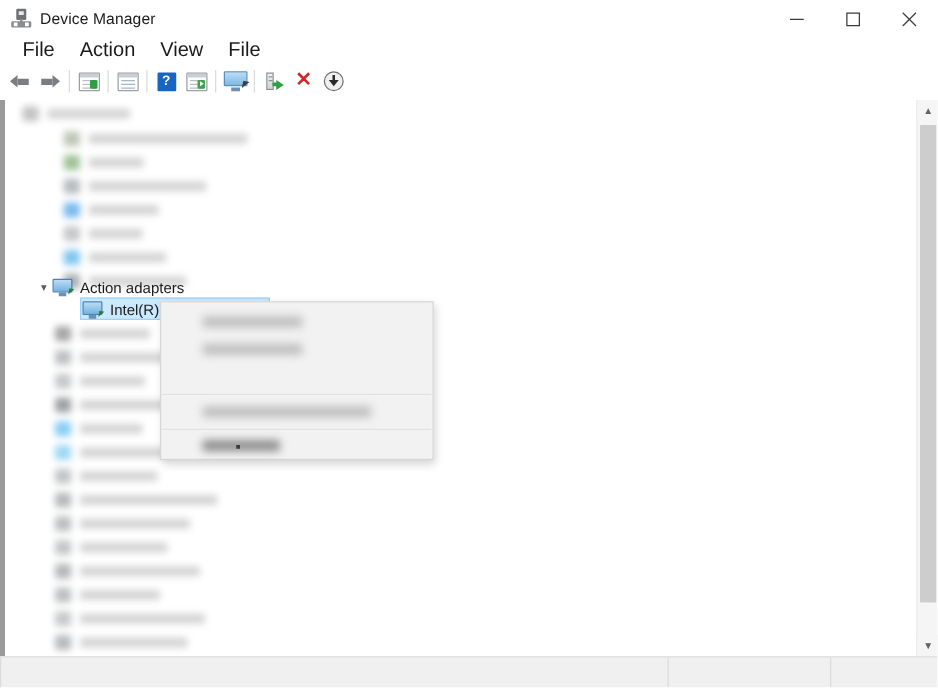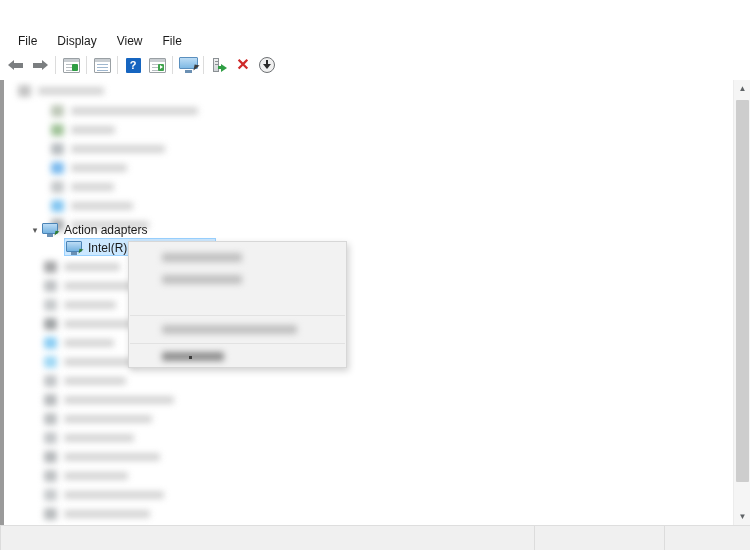--- a/index.html
+++ b/index.html
@@ -93,21 +93,21 @@
   
   .menubar {
     position: absolute; left: 0; top: 30px;
     width: 750px; height: 22px;
     background: #ffffff;
     display: flex; align-items: center;
     padding-left: 8px;
     box-sizing: border-box;
   }
   .menu-item {
-    font-size: 12px; color: #1b1b1b;
+    font-size: 16px; color: #1b1b1b;
     padding: 2px 10px;
     white-space: nowrap;
   }
 
   
   .toolbar {
     position: absolute; left: 0; top: 52px;
     width: 750px; height: 26px;
     background: #ffffff;
     display: flex; align-items: center;
@@ -382,24 +382,43 @@
   }
   .ctx-dot {
     position:absolute; width: 3px; height: 3px; background: #3d3d3d;
   }
 </style>
 </head>
 <body>
 
 <div id="app">
 
+  <div class="titlebar">
+    <div class="title-icon">
+      <div class="chip"></div>
+      <div class="stem"></div>
+      <div class="base"></div>
+    </div>
+    <div class="title-text">Device Manager</div>
+    <div class="win-buttons">
+      <div class="win-btn">
+        <span class="glyph-min"></span>
+      </div>
+      <div class="win-btn">
+        <span class="glyph-max"></span>
+      </div>
+      <div class="win-btn">
+        <span class="glyph-close"></span>
+      </div>
+    </div>
+  </div>
 
   <div class="menubar">
     <div class="menu-item">File</div>
-    <div class="menu-item">Display</div>
+    <div class="menu-item">Action</div>
     <div class="menu-item">View</div>
     <div class="menu-item">File</div>
   </div>
 
   <div class="toolbar">
     <div class="tb-btn">
       <span class="ico-arrow back">
         <span class="shaft"></span>
           <span class="head"></span>
       </span>

